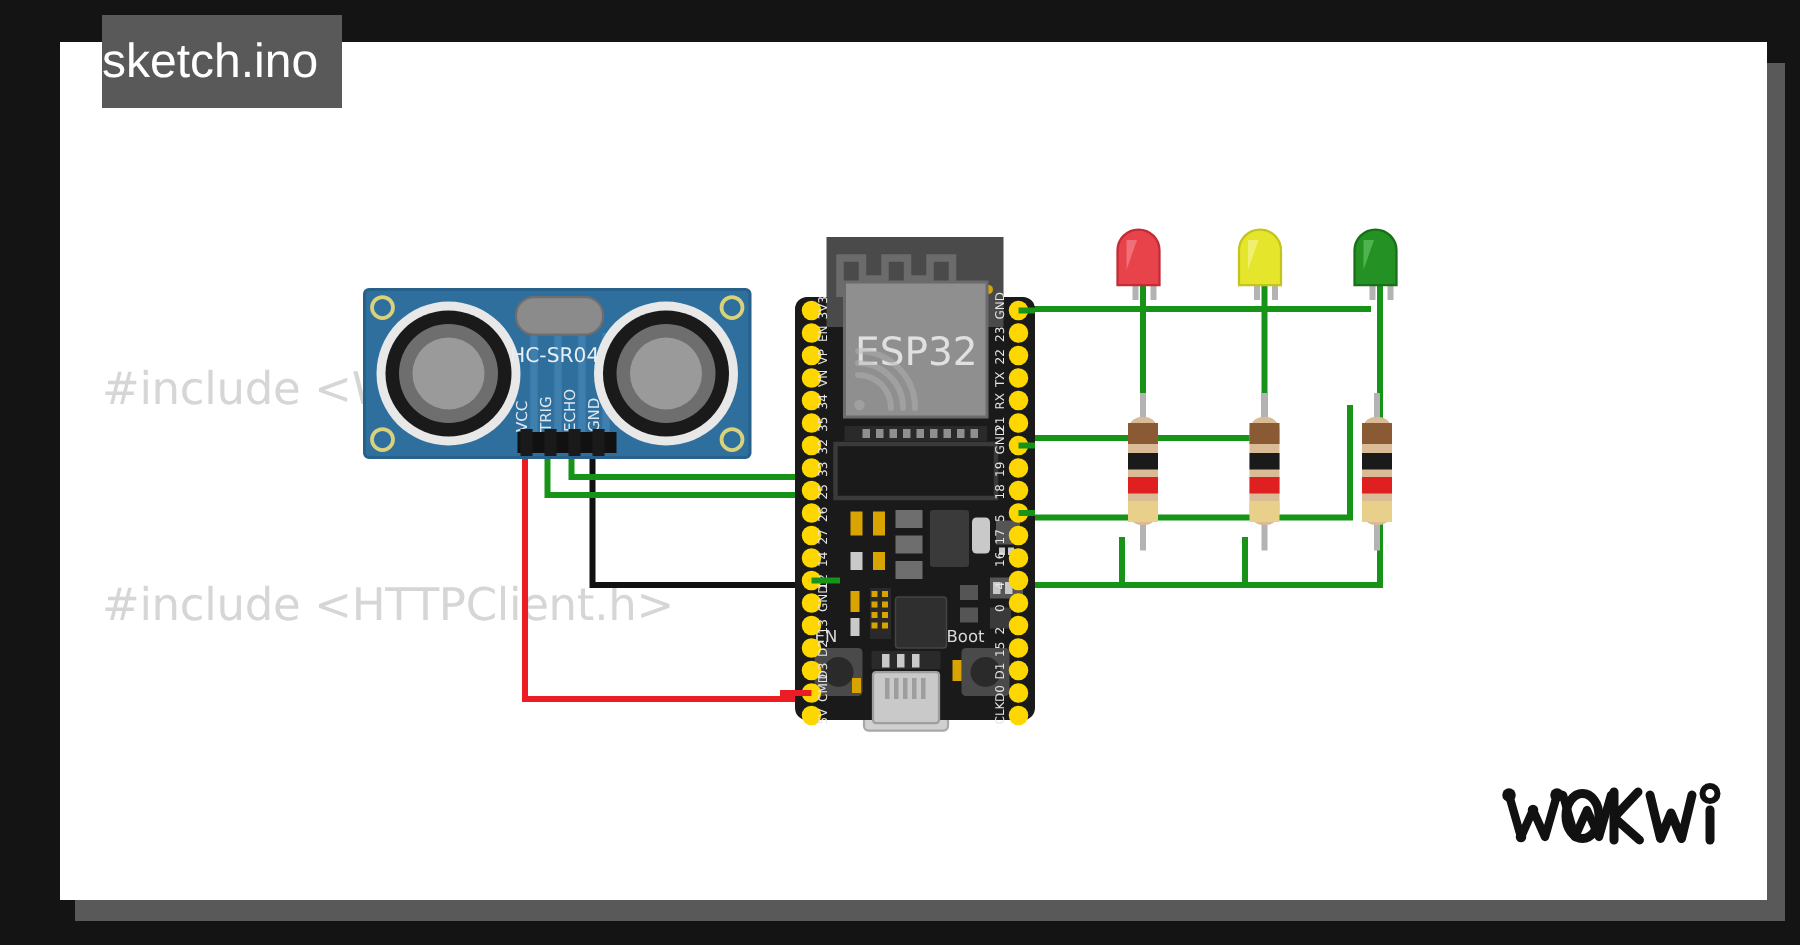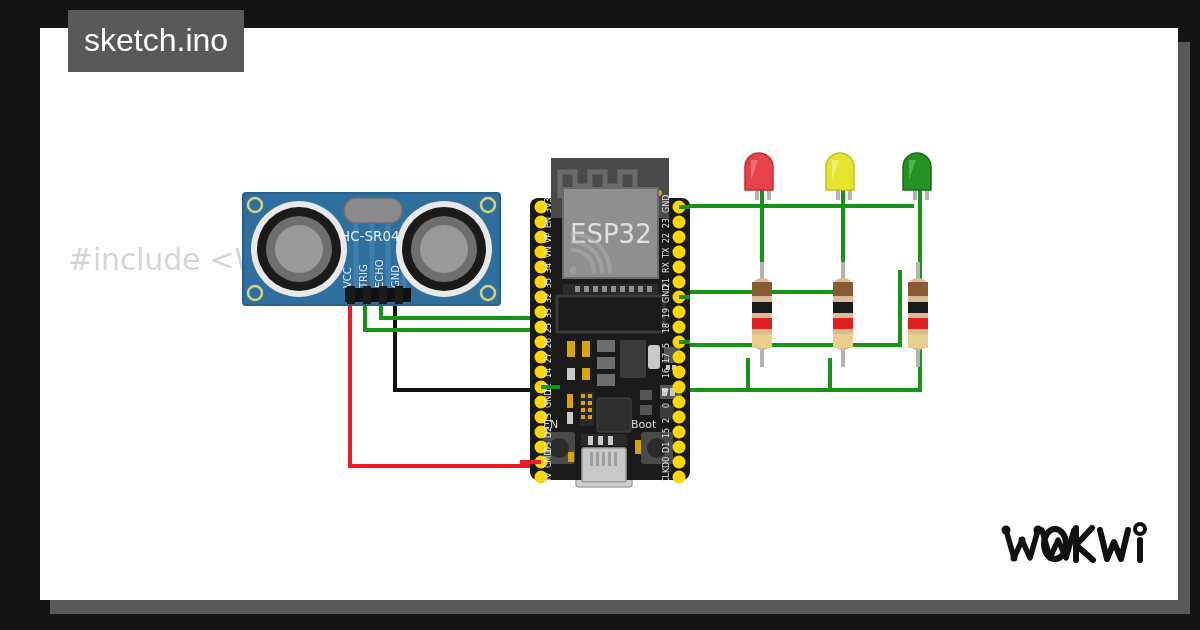--- a/index.html
+++ b/index.html
@@ -30,39 +30,40 @@
     box-sizing:border-box;
     letter-spacing:-0.2px;
   }
   #code-layer div{height:48px;}
   .blank{height:48px;}
   
   #file-tab{
     position:absolute;left:68px;top:10px;
     background:#595959;color:#ffffff;
     font-size:32px;line-height:1;
-    padding:14px 16px 16px 16px;
+    padding:14px 16px 16px 0;
     font-family:"Liberation Sans", sans-serif;
     z-index:40;
   }
   
   #diagram{position:absolute;left:0;top:0;width:1200px;height:630px;z-index:20;}
   
   #wokwi-logo{
     position:absolute;left:1000px;top:518px;width:150px;height:54px;z-index:30;
   }
 </style>
 </head>
 <body>
 
 <div id="frame-shadow"></div>
 
 <div id="canvas">
   <div id="code-layer">
     <div>#include &lt;WiFi.h&gt;</div>
+    <div>#include &lt;HTTPClient.h&gt;</div>
     <div class="blank"></div>
     
     
     
     
     
     
     
   </div>
 </div>

